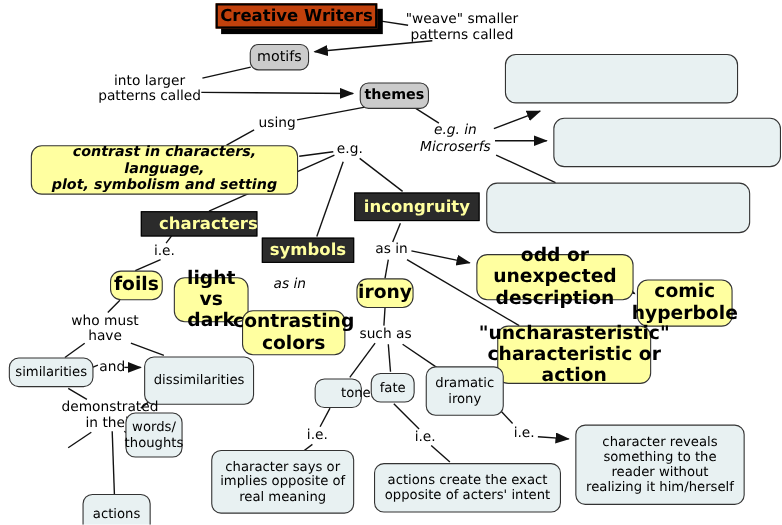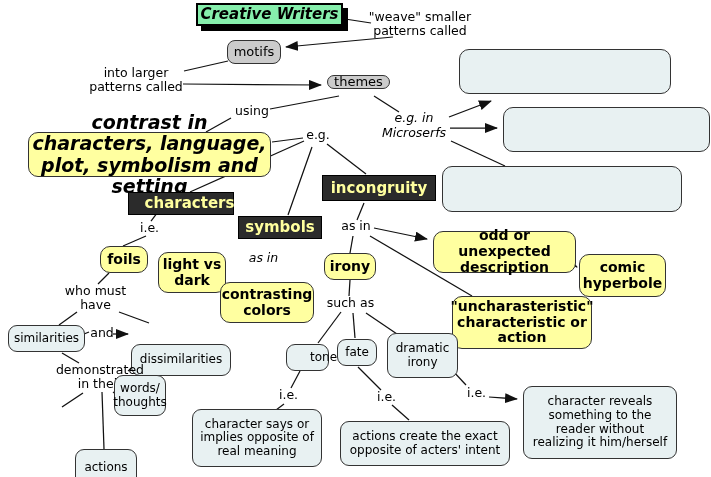--- a/index.html
+++ b/index.html
@@ -1,31 +1,31 @@
 <!DOCTYPE html>
 <html><head>
 <meta charset="utf-8">
 <style>
   html,body{margin:0;padding:0;background:#fff;}
   #canvas{position:relative;width:711px;height:477px;background:#ffffff;overflow:hidden;
           font-family:"DejaVu Sans","Liberation Sans",sans-serif;}
   #edges{position:absolute;left:0;top:0;z-index:0;}
   .node{position:absolute;z-index:1;display:flex;align-items:center;justify-content:center;
         text-align:center;white-space:pre-line;box-sizing:border-box;line-height:1.13;color:#000;}
-  .n-red{background:#86efac;border:2px solid #000;box-shadow:5px 5px 0 #000;
-         font-weight:bold;font-size:15px;font-style:italic;}
+  .n-red{background:#c2410c;border:2px solid #000;box-shadow:5px 5px 0 #000;
+         font-weight:bold;font-size:15px;}
   .n-gray{background:#cbcbcb;border:1.5px solid #333;border-radius:8px;font-size:13px;}
   .n-yellow{background:#ffffa0;border:1.5px solid #333;border-radius:10px;
-            font-weight:bold;font-size:14px;}
+            font-weight:bold;font-size:17px;}
   .n-dark{background:#2b2b2b;color:#ffff9e;font-weight:bold;font-size:15px;border:1px solid #000;}
   .n-light{background:#e8f1f2;border:1.5px solid #333;border-radius:9px;font-size:12px;}
   .n-empty{background:#e8f1f2;border:1.5px solid #333;border-radius:10px;}
   .n-label{background:transparent;font-size:12.5px;}
   .italic{font-style:italic;}
-  .fs13{font-size:19px;}
+  .fs13{font-size:13px;}
 </style>
 </head>
 <body>
 
 <div id="canvas">
   <svg id="edges" width="711" height="477">
     <defs>
       <marker id="arrowhead" markerUnits="userSpaceOnUse" markerWidth="14" markerHeight="11" refX="12" refY="5" orient="auto">
         <path d="M0,0 L13,5 L0,10 Z" fill="#111"></path>
       </marker>
@@ -71,21 +71,21 @@
       <line x1="392" y1="405" x2="409" y2="420" stroke="#111111" stroke-width="1.25"></line>
       <line x1="452" y1="370" x2="466" y2="385" stroke="#111111" stroke-width="1.25"></line>
       <line x1="489" y1="397" x2="517" y2="399" stroke="#111111" stroke-width="1.25" marker-end="url(#arrowhead)"></line>
     </svg>
 <div class="node n-red" style="left: 196px; top: 3px; width: 147px; height: 23px;">Creative Writers</div>
     <div class="node n-label" style="left: 368px; top: 8px; width: 104px; height: 32px;">"weave" smaller
 patterns called</div>
     <div class="node n-gray" style="left: 227px; top: 40px; width: 54px; height: 24px;">motifs</div>
     <div class="node n-label" style="left: 88px; top: 64px; width: 96px; height: 32px;">into larger
 patterns called</div>
-    <div class="node n-gray" style="left: 327px; top: 75px; width: 63px; height: 14px;">themes</div>
+    <div class="node n-gray" style="left: 327px; top: 75px; width: 63px; height: 24px; font-weight: bold;">themes</div>
     <div class="node n-label" style="left: 233px; top: 104px; width: 38px; height: 15px;">using</div>
     <div class="node n-yellow italic fs13" style="left: 28px; top: 132px; width: 243px; height: 45px;">contrast in characters, language,
 plot, symbolism and setting</div>
     <div class="node n-label" style="left: 304px; top: 128px; width: 28px; height: 15px;">e.g.</div>
     <div class="node n-label italic" style="left: 380px; top: 110px; width: 68px; height: 31px;">e.g. in
 Microserfs</div>
     <div class="node n-empty" style="left: 459px; top: 49px; width: 212px; height: 45px;"></div>
     <div class="node n-empty" style="left: 503px; top: 107px; width: 207px; height: 45px;"></div>
     <div class="node n-empty" style="left: 442px; top: 166px; width: 240px; height: 46px;"></div>
     <div class="node n-dark" style="left: 322px; top: 175px; width: 114px; height: 26px;">incongruity</div>
@@ -104,21 +104,21 @@
 description</div>
     <div class="node n-yellow" style="left: 579px; top: 254px; width: 87px; height: 43px;">comic
 hyperbole</div>
     <div class="node n-yellow" style="left: 452px; top: 296px; width: 140px; height: 53px;">"uncharasteristic"
 characteristic or
 action</div>
     <div class="node n-label" style="left: 62px; top: 283px; width: 67px; height: 30px;">who must
 have</div>
     <div class="node n-light" style="left: 8px; top: 325px; width: 77px; height: 27px;">similarities</div>
     <div class="node n-label" style="left: 89px; top: 326px; width: 26px; height: 15px;">and</div>
-    <div class="node n-light" style="left: 131px; top: 324px; width: 100px; height: 32px; margin-top: 20px;">dissimilarities</div>
+    <div class="node n-light" style="left: 131px; top: 324px; width: 100px; height: 44px;">dissimilarities</div>
     <div class="node n-label" style="left: 55px; top: 362px; width: 90px; height: 30px;">demonstrated
 in their</div>
     <div class="node n-light" style="left: 114px; top: 375px; width: 52px; height: 41px;">words/
 thoughts</div>
     <div class="node n-light" style="left: 75px; top: 449px; width: 62px; height: 37px;">actions</div>
     <div class="node n-label" style="left: 326px; top: 295px; width: 49px; height: 16px;">such as</div>
     <div class="node n-light" style="left: 286px; top: 344px; width: 43px; height: 27px; padding-left: 32px;">tone</div>
     <div class="node n-light" style="left: 337px; top: 339px; width: 40px; height: 27px;">fate</div>
     <div class="node n-light" style="left: 387px; top: 333px; width: 71px; height: 45px;">dramatic
 irony</div>

